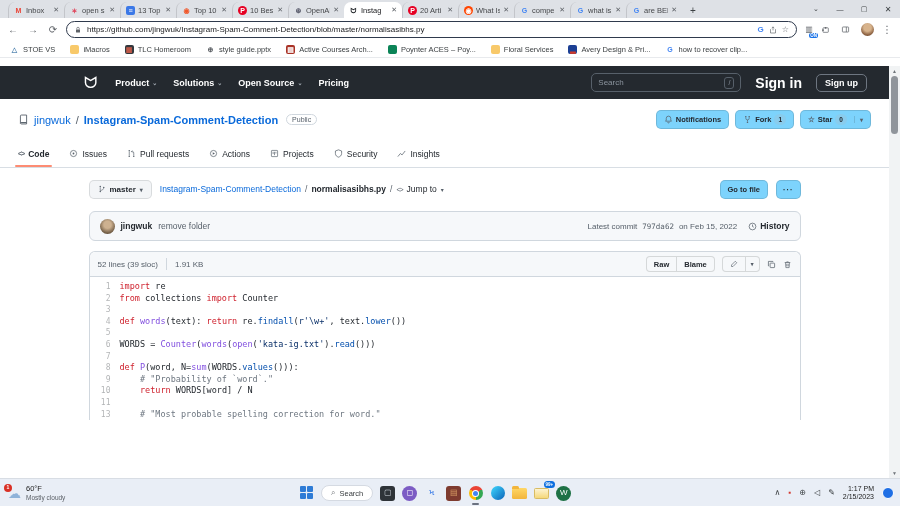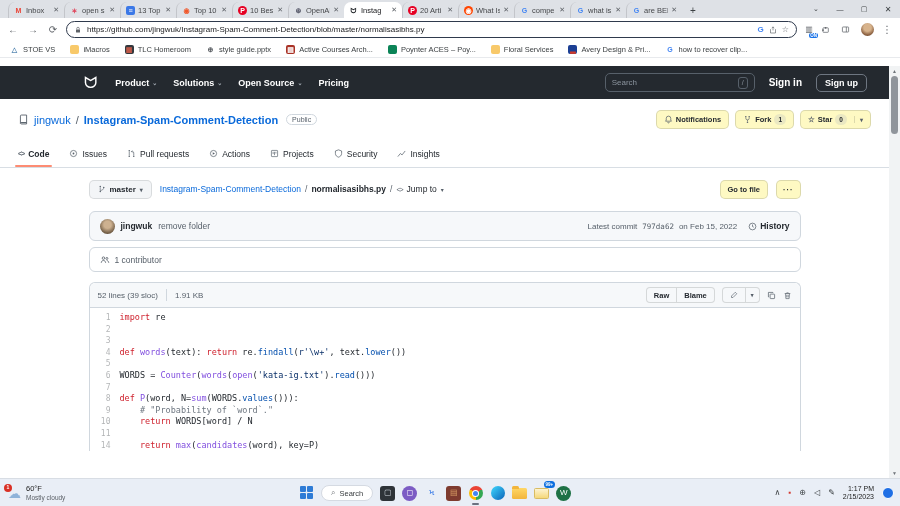--- a/index.html
+++ b/index.html
@@ -49,31 +49,31 @@
   .ghhead{height:33px;background:#24292f;display:flex;align-items:center;padding:0 22px 0 84px;gap:14px;}
   .ghlogo{color:#fff;font-size:16px;line-height:1;margin-right:4px;}
   .ghnav{display:flex;gap:16px;}
   .ghnav a{color:#fff;font-size:9px;font-weight:600;text-decoration:none;display:flex;align-items:center;gap:3px;}
   .ghnav .car{font-size:6px;color:#a7aeb7;}
   .ghspacer{flex:1;}
   .ghsearch{width:150px;height:19px;border:1px solid #57606a;border-radius:5px;display:flex;align-items:center;
     padding:0 6px;gap:4px;}
   .ghph{flex:1;font-size:8px;color:#8b949e;}
   .slash{border:1px solid #57606a;border-radius:3px;color:#8b949e;font-size:7px;padding:0 3px;line-height:10px;}
-  .signin{color:#fff;font-size:10px;font-weight:600;}
+  .signin{color:#fff;font-size:14px;font-weight:600;}
   .signup{color:#fff;font-size:9px;font-weight:600;border:1px solid #6e7681;border-radius:5px;padding:3px 8px;}
 
   .repohead{height:41px;display:flex;align-items:center;padding:0 18px;gap:5px;}
   .repohead a{text-decoration:none;}
   .r-owner,.r-name{color:#0969da;font-size:11px;}
   .r-name{font-weight:600;}
   .r-sep{color:#57606a;font-size:11px;}
   .pill{border:1px solid #d0d7de;border-radius:999px;color:#57606a;font-size:7px;padding:1px 5px;margin-left:3px;}
   .r-actions{margin-left:auto;display:flex;gap:6px;}
-  .btn{display:inline-flex;align-items:center;gap:3px;background:#fef9c3;border:1px solid rgba(27,31,36,.15);
+  .btn{display:inline-flex;align-items:center;gap:3px;background:#7dd3fc;border:1px solid rgba(27,31,36,.15);
     border-radius:5px;height:19px;padding:0 7px;font-size:7.5px;font-weight:600;color:#24292f;}
   .btn .icg{color:#57606a;display:flex;}
   .counter{background:rgba(175,184,193,.25);border-radius:999px;padding:0 4px;font-size:6.5px;font-weight:600;line-height:11px;}
   .caretseg{border-left:1px solid rgba(27,31,36,.15);margin-left:4px;padding-left:5px;font-size:6px;color:#57606a;}
 
   .reponav{height:28px;display:flex;align-items:stretch;gap:20px;padding:0 18px;border-bottom:1px solid #d8dee4;}
   .rtab{display:flex;align-items:center;gap:4px;font-size:8.5px;color:#24292f;position:relative;}
   .rtab .icg{color:#57606a;display:flex;font-size:8px;line-height:1;}
   .rtab.active{font-weight:600;}
   .rtab.active::after{content:"";position:absolute;left:-3px;right:-3px;bottom:0;height:2px;background:#fd8c73;border-radius:2px;}
@@ -466,31 +466,20 @@
               <svg width="9" height="9" viewBox="0 0 16 16" fill="none" stroke="#57606a" stroke-width="1.3">
                   <circle cx="8" cy="8" r="6"></circle>
                   <path d="M8 4.5V8l2.3 1.3"></path>
                 </svg>
             </span>
             <span>History</span>
           </span>
         </span>
       </div>
 
-      <div class="box contribbox">
-        <span class="icg">
-          <svg width="10" height="10" viewBox="0 0 16 16" fill="none" stroke="#57606a" stroke-width="1.3">
-              <circle cx="5.5" cy="5" r="2"></circle>
-              <path d="M2 12.5c0-2.2 1.5-3.7 3.5-3.7s3.5 1.5 3.5 3.7"></path>
-              <circle cx="11" cy="5.5" r="1.6"></circle>
-              <path d="M10.8 8.8c1.8.2 3.2 1.6 3.2 3.7"></path>
-            </svg>
-        </span>
-        <span>1 contributor</span>
-      </div>
 
       <div class="box filebox">
         <div class="filehead">
           <span class="fmeta">52 lines (39 sloc)</span>
           <span class="fdiv"></span>
           <span class="fmeta">1.91 KB</span>
           <span class="fright">
             <span class="seg">
               <span class="btn2">Raw</span>
               <span class="btn2">Blame</span>
@@ -516,20 +505,21 @@
             </span>
           </span>
         </div>
         <div class="codebody" id="codebody">
             <div class="code-row">
      <span class="ln">1</span>
      <span class="lc"><span class="tok-k">import</span><span class="tok-p"> re</span></span>
             </div>
             <div class="code-row">
      <span class="ln">2</span>
+     <span class="lc"><span class="tok-k">from</span><span class="tok-p"> collections </span><span class="tok-k">import</span><span class="tok-p"> Counter</span></span>
             </div>
             <div class="code-row">
      <span class="ln">3</span>
      <span class="lc"></span>
             </div>
             <div class="code-row">
      <span class="ln">4</span>
      <span class="lc"><span class="tok-k">def</span><span class="tok-p"> </span><span class="tok-f">words</span><span class="tok-p">(text): </span><span class="tok-k">return</span><span class="tok-p"> re.</span><span class="tok-m">findall</span><span class="tok-p">(</span><span class="tok-s">r'\w+'</span><span class="tok-p">, text.</span><span class="tok-m">lower</span><span class="tok-p">())</span></span>
             </div>
             <div class="code-row">
@@ -554,22 +544,22 @@
             </div>
             <div class="code-row">
      <span class="ln">10</span>
      <span class="lc"><span class="tok-p">    </span><span class="tok-k">return</span><span class="tok-p"> WORDS[word] / N</span></span>
             </div>
             <div class="code-row">
      <span class="ln">11</span>
      <span class="lc"></span>
             </div>
             <div class="code-row">
-     <span class="ln">14</span>
-     <span class="lc"><span class="tok-p">    </span><span class="tok-k">return</span><span class="tok-p"> </span><span class="tok-f">max</span><span class="tok-p">(</span><span class="tok-f">candidates</span><span class="tok-p">(word), key=P)</span></span>
+     <span class="ln">13</span>
+     <span class="lc"><span class="tok-p">    </span><span class="tok-c"># "Most probable spelling correction for word."</span></span>
             </div>
           </div>
       </div>
     </div>
   </div>
 
   <div class="vscroll">
     <span class="sarrow up">▲</span>
     <span class="sthumb"></span>
     <span class="sarrow down">▼</span>

